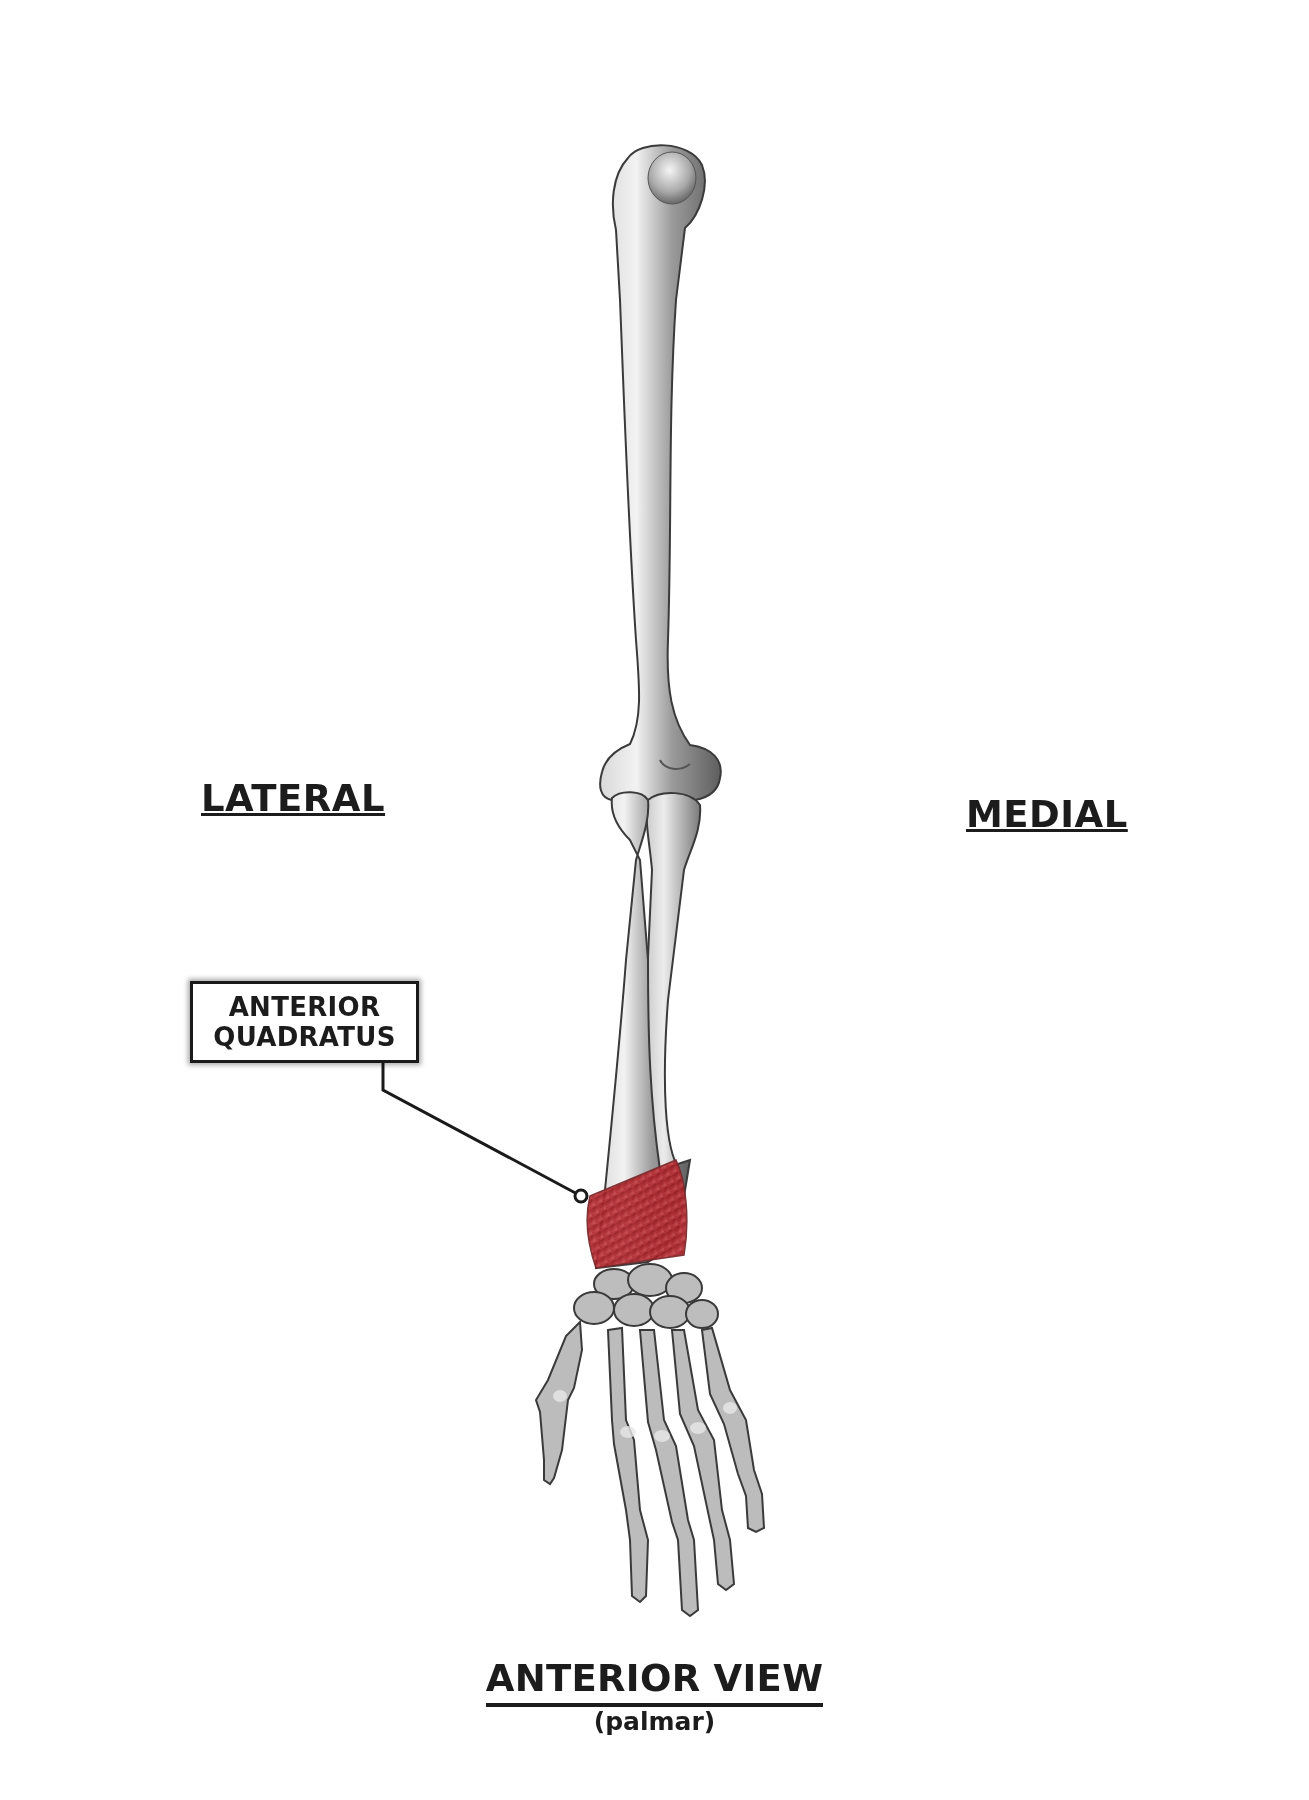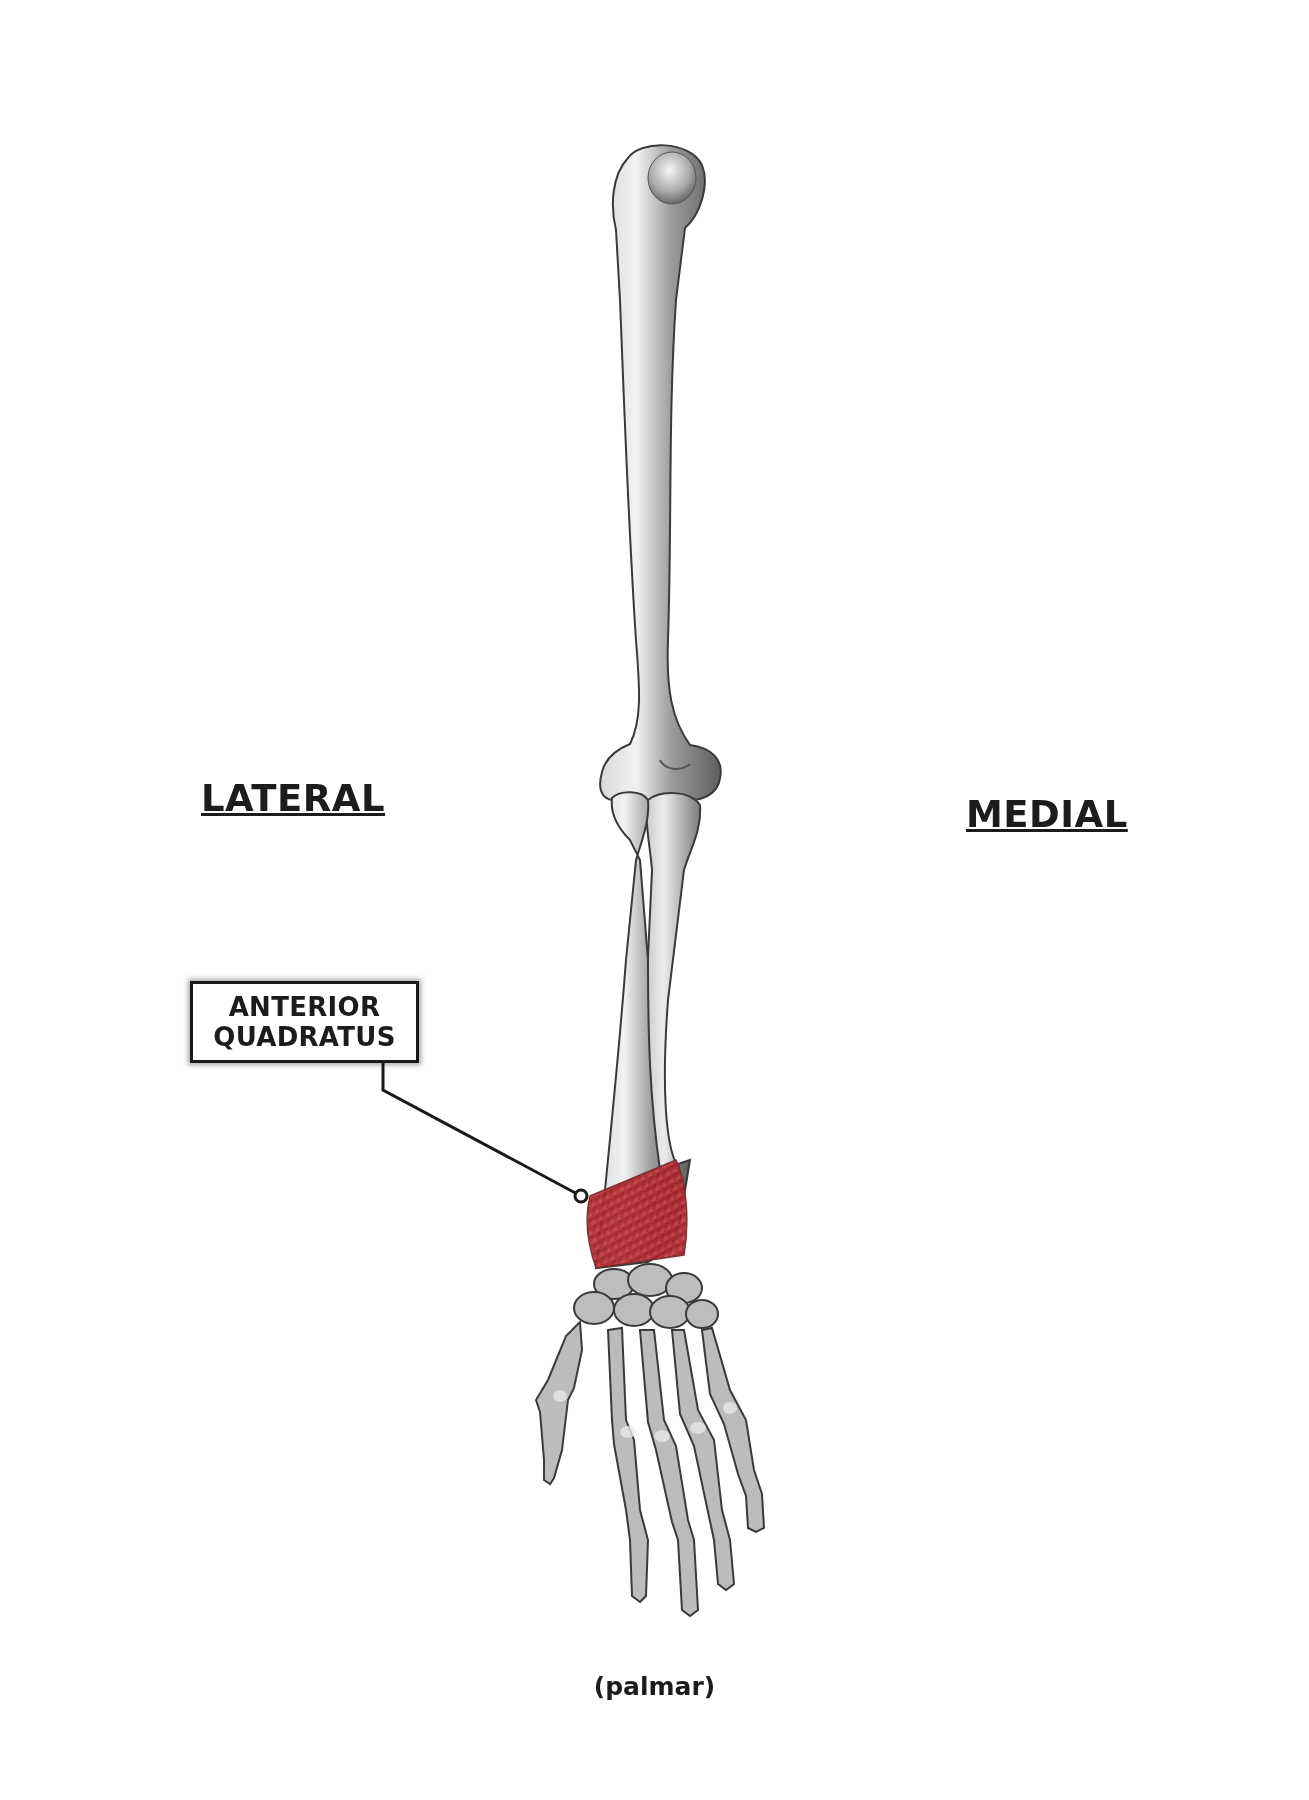--- a/index.html
+++ b/index.html
@@ -21,21 +21,21 @@
     font-weight: bold; font-size: 26px; color: #1c1c1c; line-height: 30px; letter-spacing: 0.3px;
   }
   .view-title {
     position: absolute; left: 0; width: 1309px; top: 1660px; text-align: center;
   }
   .view-title .main {
     display: inline-block; font-weight: bold; font-size: 37px; color: #1c1c1c;
     padding-bottom: 4px; border-bottom: 4px solid #1c1c1c; line-height: 1.05; letter-spacing: 0.3px;
   }
   .view-title .sub {
-    display: block; font-weight: bold; font-size: 25px; color: #1c1c1c; margin-top: 12px;
+    display: block; font-weight: bold; font-size: 25px; color: #1c1c1c; margin-top: 0;
   }
   svg.art { position: absolute; left: 0; top: 0; }
 </style>
 </head>
 <body>
 
 <svg class="art" width="1309" height="1800" viewBox="0 0 1309 1800" xmlns="http://www.w3.org/2000/svg">
   <defs>
     <linearGradient id="boneGrad" x1="0" y1="0" x2="1" y2="0">
       <stop offset="0" stop-color="#d9d9d9"></stop>
@@ -134,14 +134,15 @@
 
 <div id="lateral" class="side-label">LATERAL</div>
 <div id="medial" class="side-label">MEDIAL</div>
 
 <div class="callout-box">
   <span>ANTERIOR</span>
   <span>QUADRATUS</span>
 </div>
 
 <div class="view-title">
+  <span class="main">ANTERIOR VIEW</span>
   <span class="sub">(palmar)</span>
 </div>
 
 </body></html>

